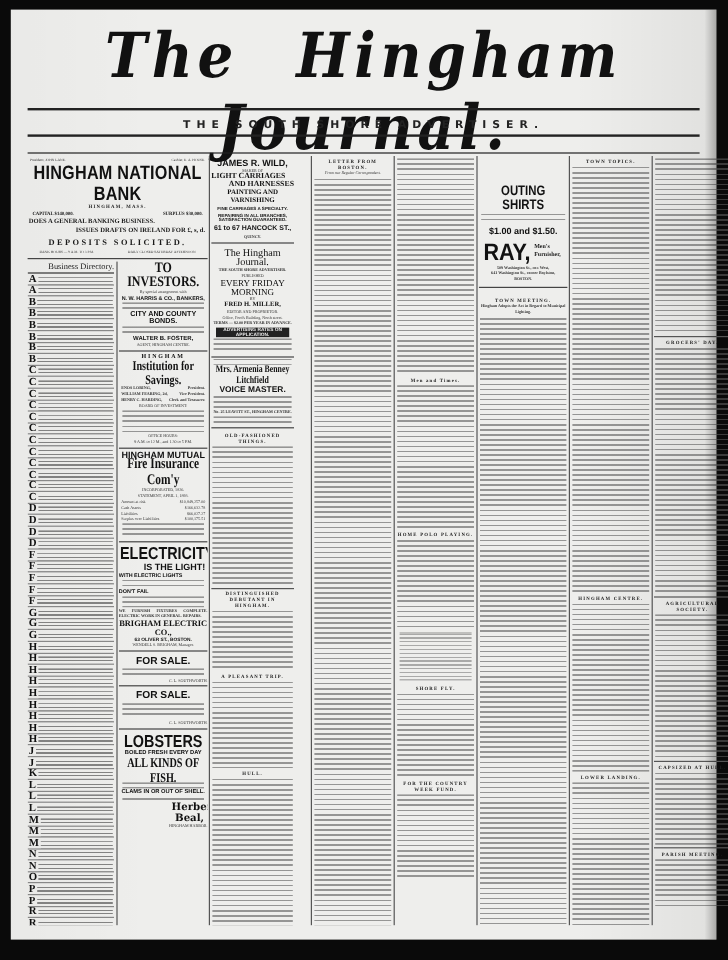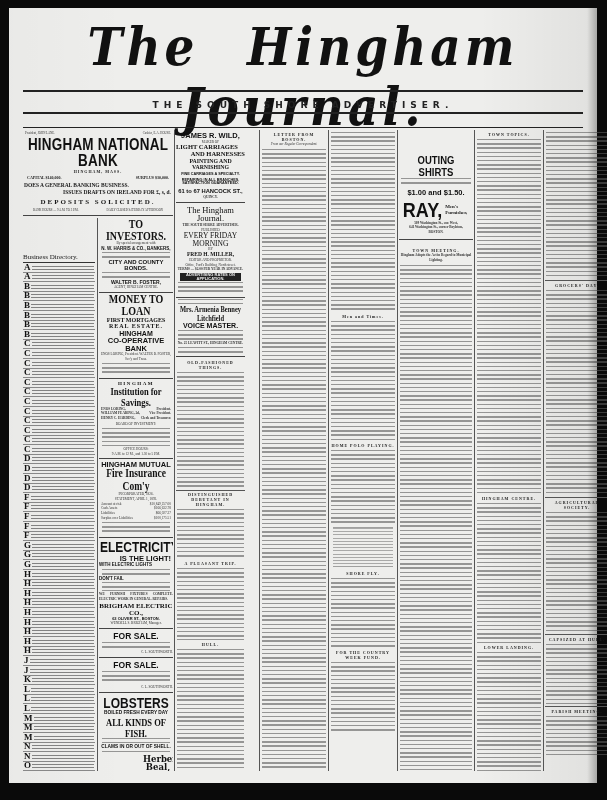--- a/index.html
+++ b/index.html
@@ -70,21 +70,21 @@
       <div style="font-family:'Liberation Serif',serif;font-weight:bold;font-size:5.5px;padding:1px 1px;">DOES A GENERAL BANKING BUSINESS.</div>
       <div style="font-family:'Liberation Serif',serif;font-weight:bold;font-size:5.5px;text-align:right;padding:0 2px;">ISSUES DRAFTS ON IRELAND FOR £, s, d.</div>
       <div style="font-family:'Liberation Serif',serif;font-weight:bold;font-size:7px;text-align:center;letter-spacing:2px;margin-top:3px;">DEPOSITS SOLICITED.</div>
       <div style="display:flex;justify-content:space-between;font-size:3px;padding:2px 10px;" class="txt">
         <span>BANK HOURS — 9 A.M. TO 3 P.M.</span>
         <span>DAILY CLOSED SATURDAY AFTERNOON</span>
       </div>
     </div>
 
     <div class="col" style="left:0;width:72px;top:88px;">
-      <div style="font-family:'Liberation Serif',serif;font-size:7px;text-align:left;border-bottom:1px solid #333;padding-bottom:1px;margin-top:35px;">Business Directory.</div>
+      <div style="font-family:'Liberation Serif',serif;font-size:7px;text-align:right;border-bottom:1px solid #333;padding-bottom:1px;">Business Directory.</div>
       <div id="dir-list">
           <div class="dir-item">
             <span class="big">A</span>
             <span class="lines"></span>
           </div>
           <div class="dir-item">
             <span class="big">A</span>
             <span class="lines"></span>
           </div>
           <div class="dir-item">
@@ -314,29 +314,20 @@
     <div class="col" style="left:76px;width:74px;top:88px;">
       <div class="box" style="padding-bottom:2px;">
         <div class="hd" style="font-family:'Liberation Serif',serif;font-size:10px;transform:scaleY(1.2);margin-top:2px;">TO INVESTORS.</div>
         <div class="txt" style="text-align:center;margin-top:1px;">By special arrangement with</div>
         <div class="hd" style="font-size:4.5px;margin-top:1px;">N. W. HARRIS &amp; CO., BANKERS,</div>
         <div class="fill" style="height:6px;margin:1px 3px;"></div>
         <div class="hd" style="font-size:6px;">CITY AND COUNTY BONDS.</div>
         <div class="fill" style="height:7px;margin:1px 3px;"></div>
         <div class="hd" style="font-size:5px;">WALTER B. FOSTER,</div>
         <div class="txt" style="text-align:center;">AGENT, HINGHAM CENTRE.</div>
-      </div>
-      <div class="box" style="padding-bottom:2px;">
-        <div class="hd" style="font-family:'Liberation Serif',serif;font-size:10px;margin-top:2px;transform:scaleY(1.2);">MONEY TO LOAN</div>
-        <div class="hd" style="font-family:'Liberation Serif',serif;font-size:6px;margin-top:2px;">FIRST MORTGAGES</div>
-        <div class="hd" style="font-family:'Liberation Serif',serif;font-size:6px;letter-spacing:1px;">REAL ESTATE.</div>
-        <div class="hd" style="font-size:7px;margin-top:1px;">HINGHAM</div>
-        <div class="hd" style="font-size:7.5px;">CO-OPERATIVE BANK</div>
-        <div class="txt" style="text-align:center;">ENOS LORING, President. WALTER B. FOSTER, Sec'y and Treas.</div>
-        <div class="fill" style="height:12px;margin:1px 3px;"></div>
       </div>
       <div class="box" style="padding-bottom:2px;">
         <div class="hd" style="font-family:'Liberation Serif',serif;font-size:5px;letter-spacing:1.5px;margin-top:2px;">HINGHAM</div>
         <div class="hd" style="font-family:'Liberation Serif',serif;font-size:8.5px;transform:scaleY(1.3);margin-top:2px;">Institution for Savings.</div>
         <div id="savings-officers" style="margin-top:2px;">
             <div class="txt" style="display: flex; justify-content: space-between; font-weight: bold; padding: 0px 2px;">
               <span>ENOS LORING,</span>
               <span>President.</span>
             </div>
             <div class="txt" style="display: flex; justify-content: space-between; font-weight: bold; padding: 0px 2px;">

